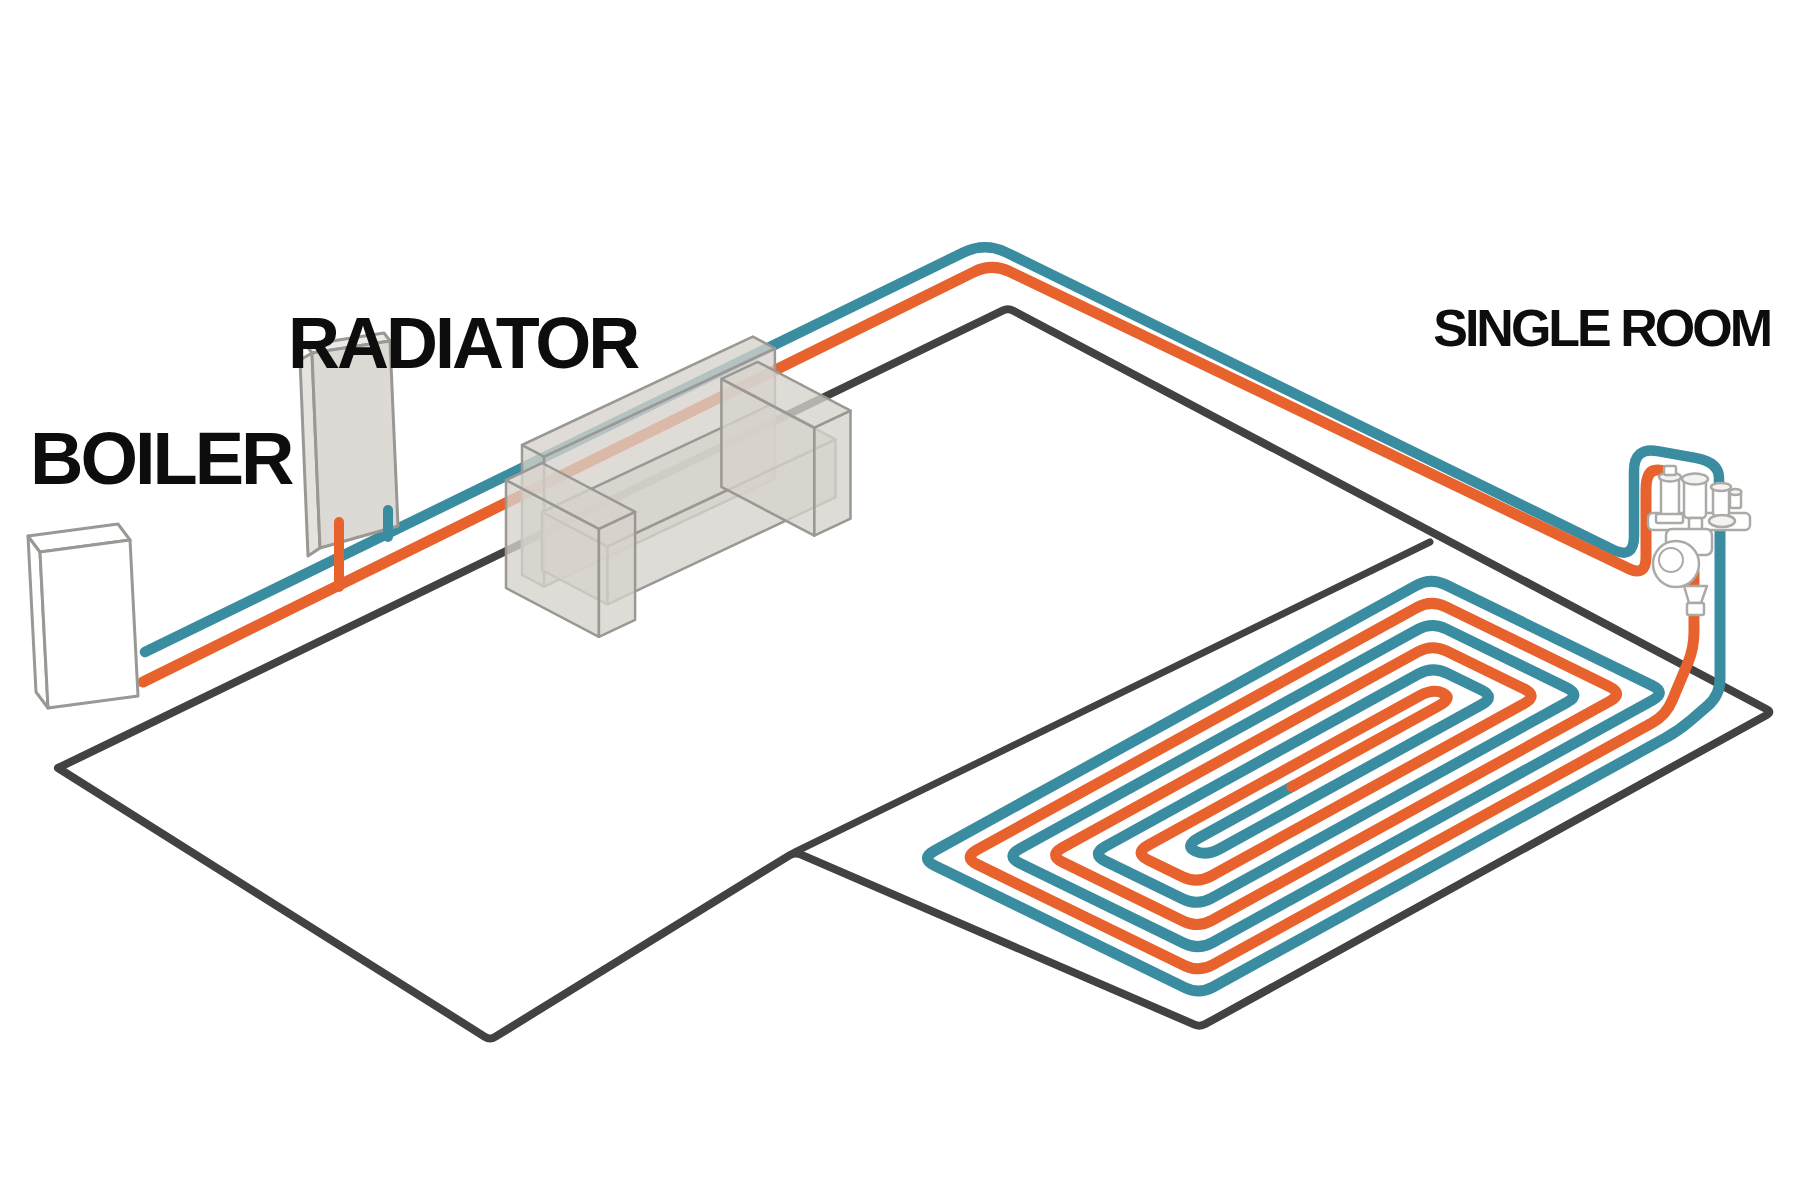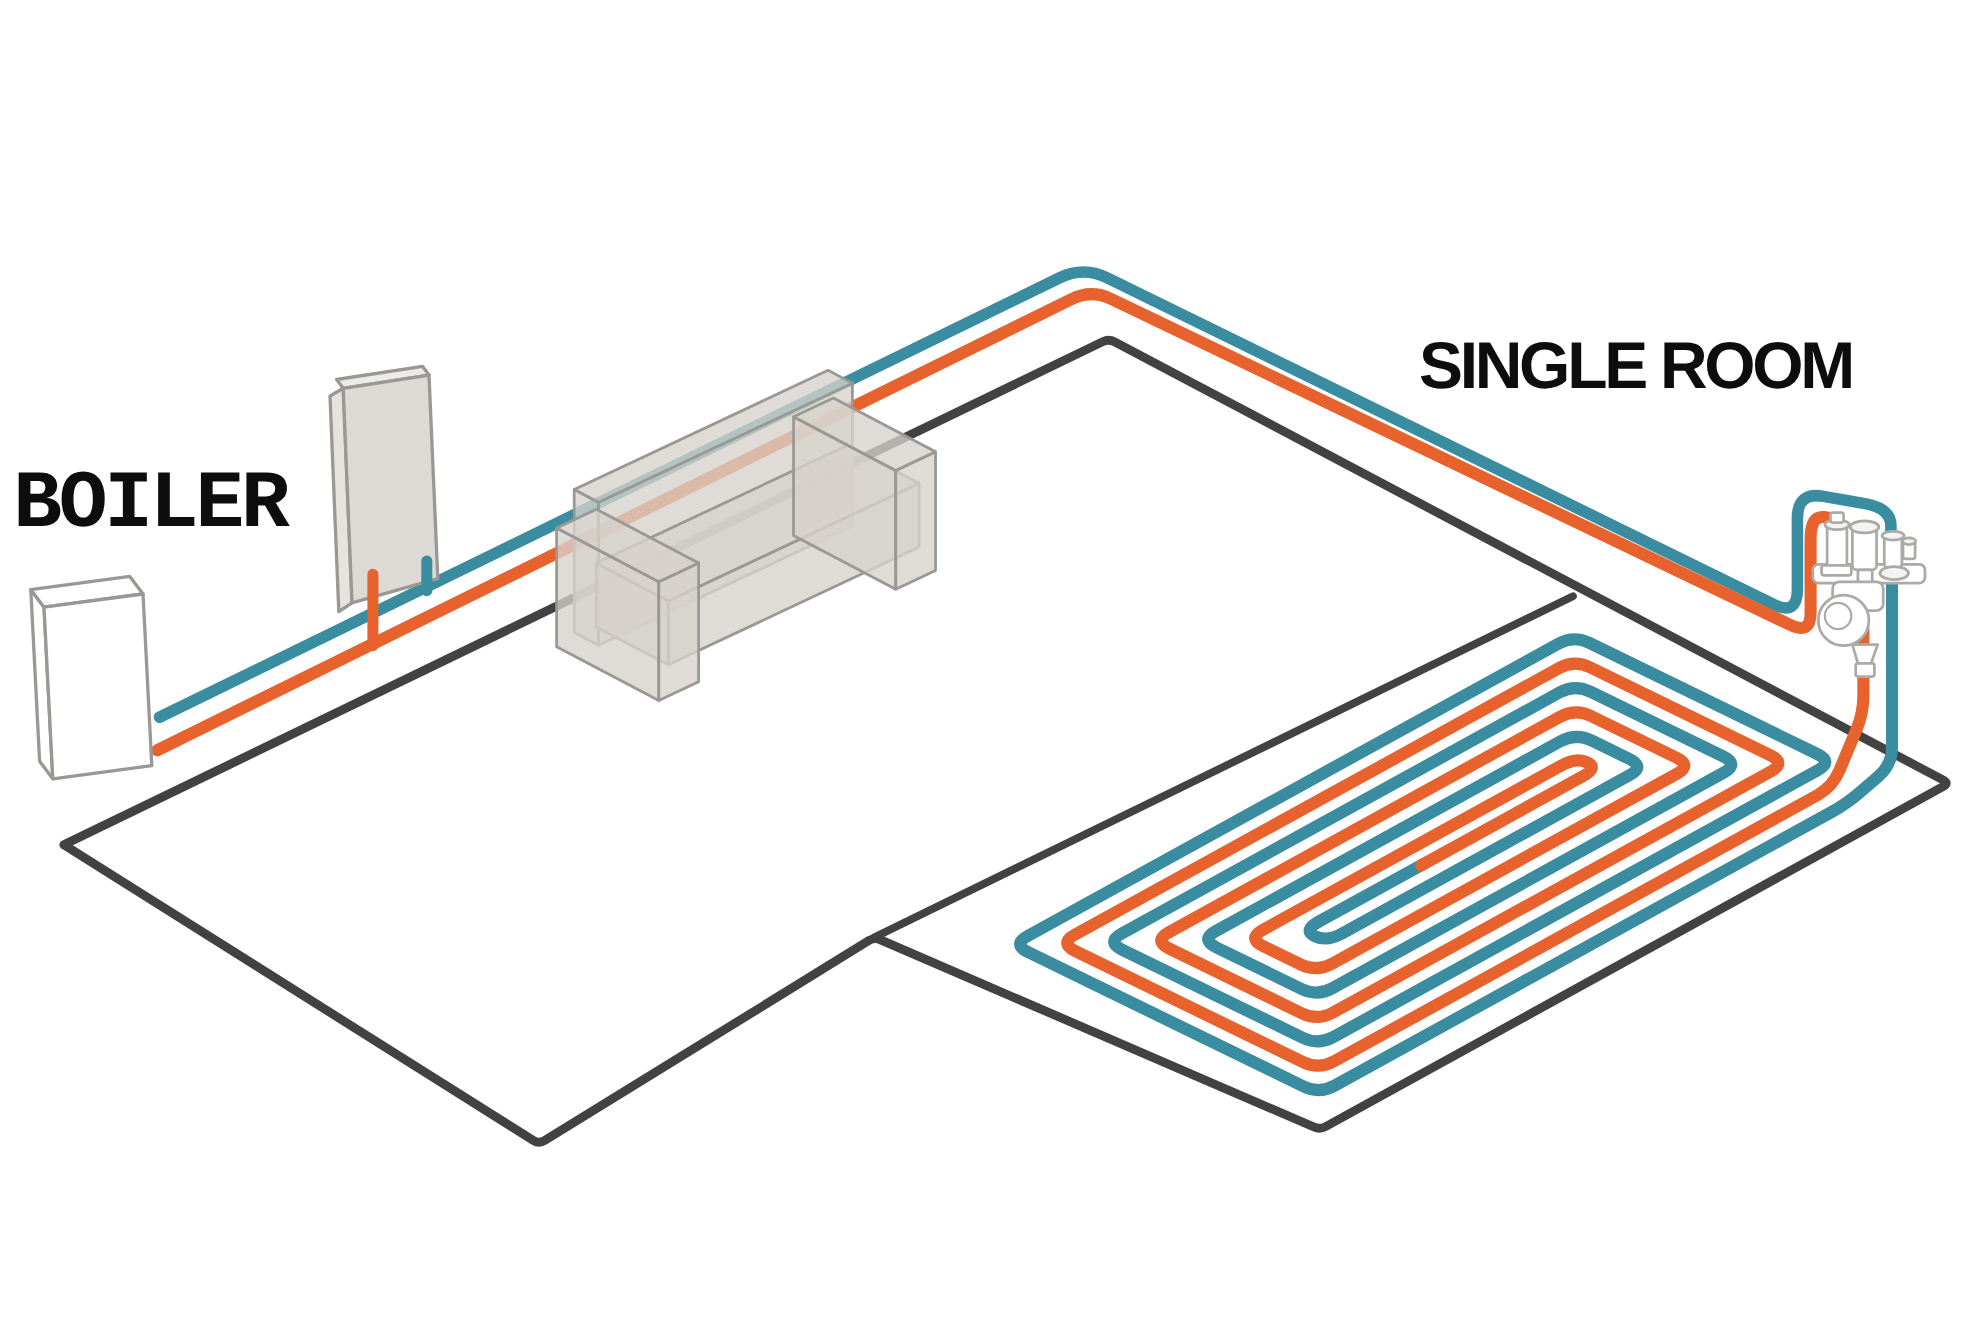--- a/index.html
+++ b/index.html
@@ -13,23 +13,23 @@
   #scene{position:absolute;left:0;top:0;width:1800px;height:1200px;}
   .diagram-label{
     position:absolute;
     font-family:"Liberation Sans", sans-serif;
     font-weight:bold;
     color:#0d0d0d;
     line-height:1.2;
     letter-spacing:-3px;
     white-space:nowrap;
   }
-  #label-boiler{left:12px;top:415px;font-size:74px;font-family:Liberation Mono, monospace;}
+  #label-boiler{left:30px;top:415px;font-size:74px;}
   #label-radiator{left:288px;top:300px;font-size:72px;}
-  #label-kit{left:1290px;top:297px;width:480px;font-size:60px;text-align:left;white-space:normal;}
+  #label-kit{left:1290px;top:297px;width:480px;font-size:52px;text-align:right;white-space:normal;}
 </style>
 </head>
 <body>
 
 <div id="stage">
   <svg id="scene" viewBox="0 0 1800 1200" aria-hidden="true">
     <g id="g-room">
         <path d="M 795.0 852.0 L 1430.0 542.0" fill="none" stroke="#424242" stroke-width="7" stroke-linecap="round" stroke-linejoin="round"></path>
         <path d="M 58.0 768.0 L 1002.6 310.6 Q 1008.0 308.0 1013.3 310.8 L 1766.7 709.2 Q 1772.0 712.0 1766.7 714.9 L 1205.3 1024.1 Q 1200.0 1027.0 1194.5 1024.6 L 800.5 854.4 Q 795.0 852.0 789.9 855.1 L 495.1 1036.9 Q 490.0 1040.0 484.9 1036.8 L 58.0 768.0" fill="none" stroke="#424242" stroke-width="8" stroke-linecap="round" stroke-linejoin="round"></path>
       </g>
@@ -83,16 +83,17 @@
         <rect x="1666" y="529" width="46" height="26" rx="6" fill="#FFFFFF" stroke="#ACAAA6" stroke-width="2.5"></rect>
         <ellipse cx="1722" cy="521" rx="13" ry="6" fill="#F4F3F1" stroke="#ACAAA6" stroke-width="2.5"></ellipse>
         <circle cx="1676" cy="564" r="23" fill="#FFFFFF" stroke="#ACAAA6" stroke-width="2.5"></circle>
         <circle cx="1671" cy="560" r="12" fill="none" stroke="#ACAAA6" stroke-width="2"></circle>
         <polygon points="1684.0,586.0 1707.0,586.0 1701.0,603.0 1689.0,603.0" fill="#FFFFFF" stroke="#ACAAA6" stroke-width="2.5" stroke-linejoin="round"></polygon>
         <rect x="1687" y="603" width="17" height="12" rx="2" fill="#FFFFFF" stroke="#ACAAA6" stroke-width="2.5"></rect>
       </g>
   </svg>
 
   <div id="label-boiler" class="diagram-label">BOILER</div>
+  <div id="label-radiator" class="diagram-label">RADIATOR</div>
   <div id="label-kit" class="diagram-label">
     <div>SINGLE ROOM</div>
   </div>
 </div>
 
 </body></html>

